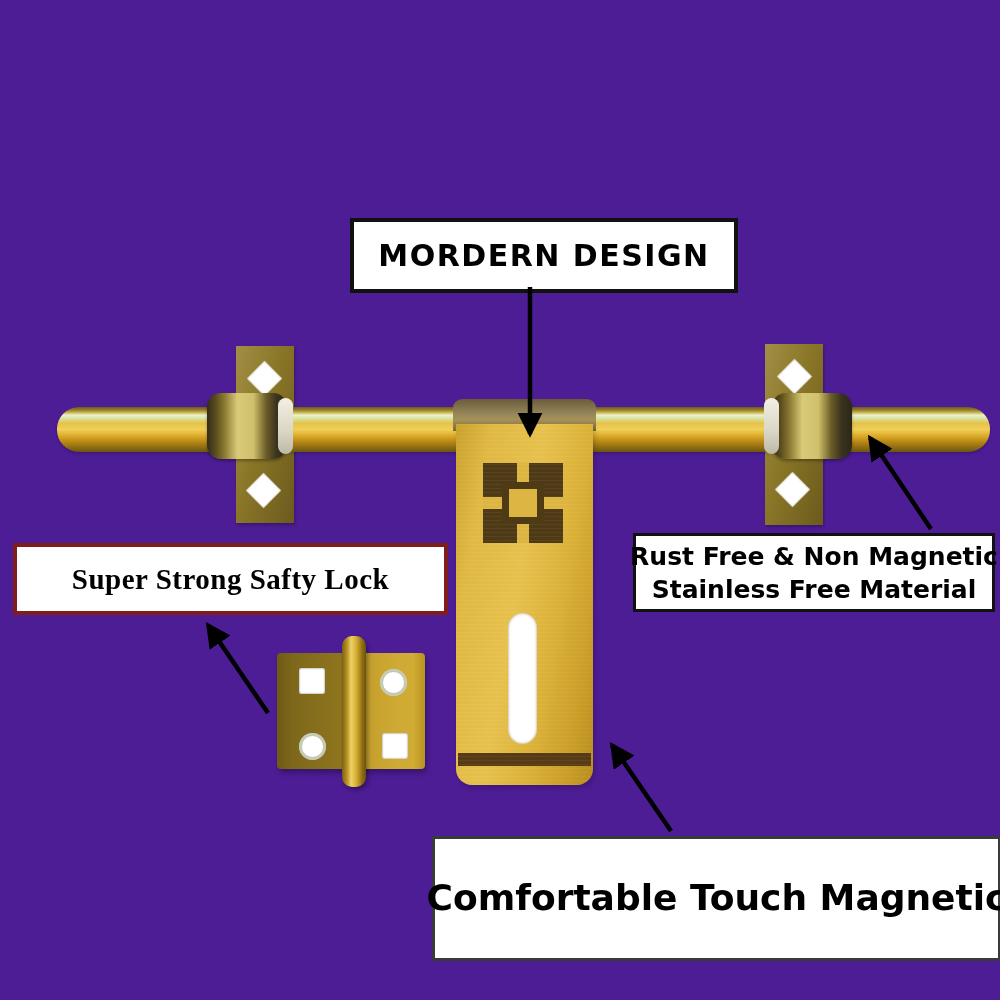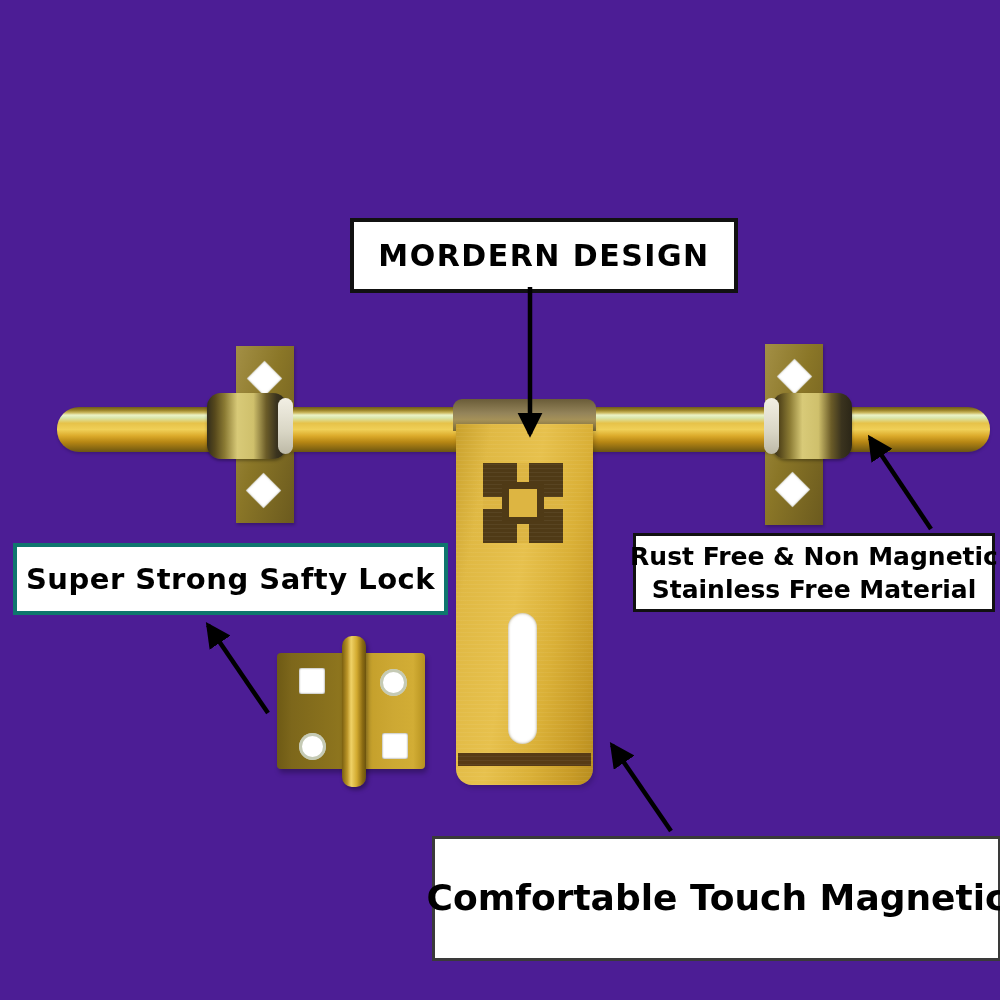--- a/index.html
+++ b/index.html
@@ -89,22 +89,22 @@
   .hole-rd{position:absolute;width:27px;height:27px;background:#fff;border-radius:50%;
     box-shadow:inset 0 0 0 3px rgba(150,158,120,0.55);}
 
   
   .callout{
     display:flex;flex-direction:column;align-items:center;justify-content:center;
     background:#ffffff;text-align:center;font-weight:bold;color:#000;
   }
   .co-modern{left:350px;top:218px;width:380px;height:67px;border:4px solid #111;
     font-size:30px;letter-spacing:1.5px;}
-  .co-safety{left:13px;top:543px;width:427px;height:64px;border:4px solid #0f766e;
-    font-size:29px;letter-spacing:0.5px;}
+  .co-safety{left:13px;top:543px;width:427px;height:64px;border:4px solid #7f1d1d;
+    font-size:29px;letter-spacing:0.5px;font-family:Liberation Serif, serif;}
   .co-material{left:633px;top:533px;width:356px;height:73px;border:3px solid #111;
     font-size:25px;line-height:1.32;}
   .co-comfort{left:432px;top:836px;width:563px;height:119px;border:3px solid #3a3a3a;
     font-size:36px;line-height:1.52;}
   .callout span{white-space:nowrap;}
 
   .arrows{left:0;top:0;width:1000px;height:1000px;pointer-events:none;z-index:50;}
 </style>
 </head>
 <body>

